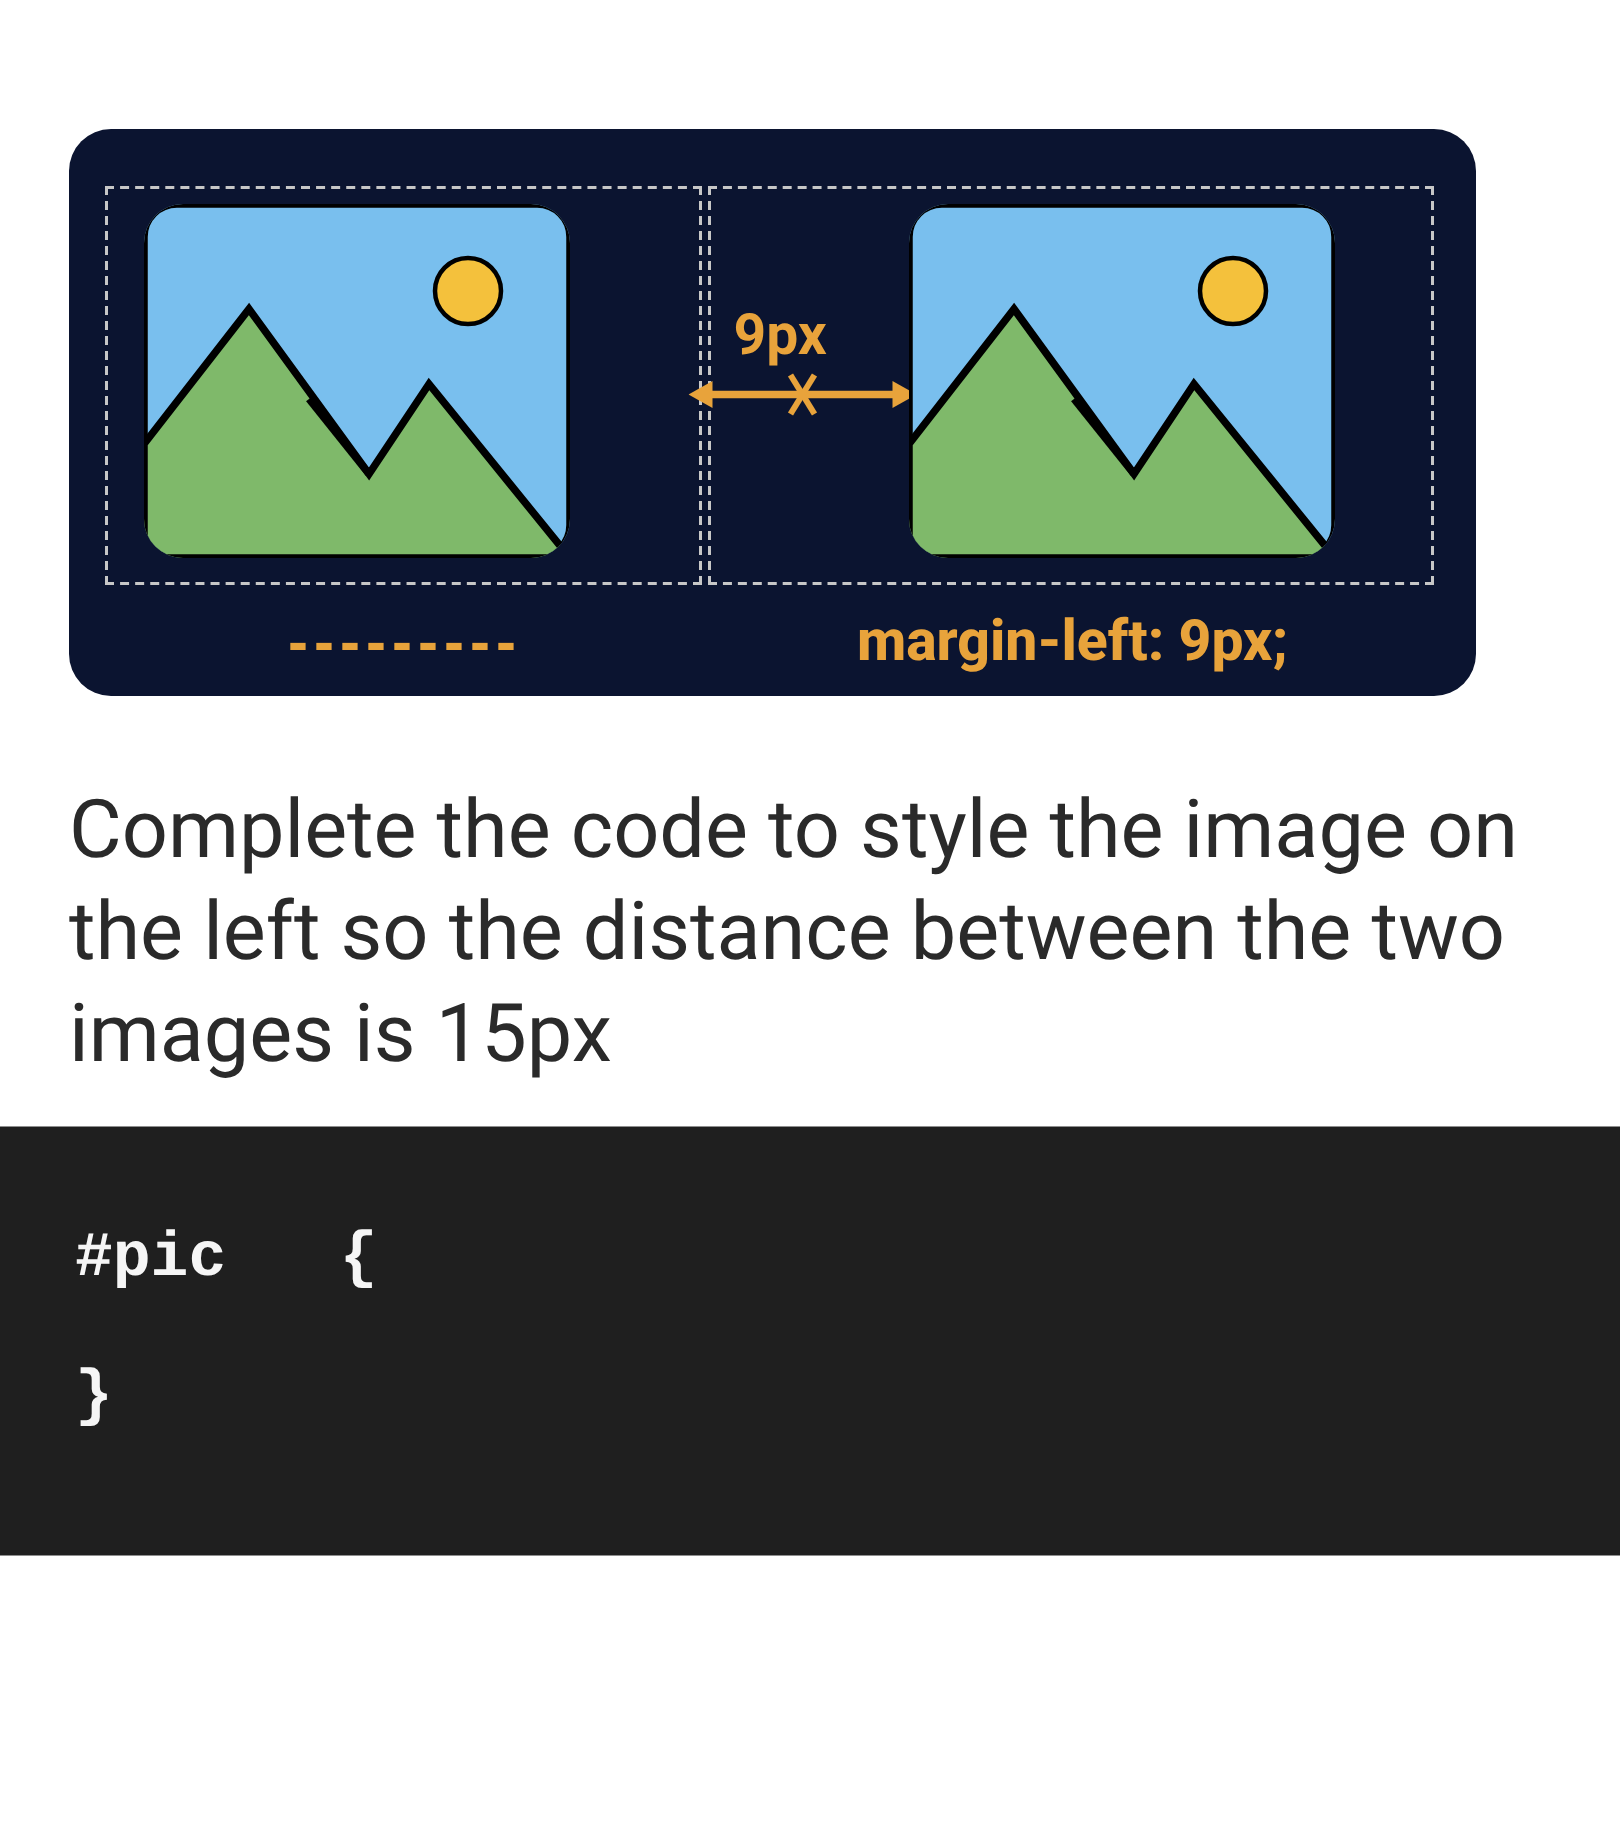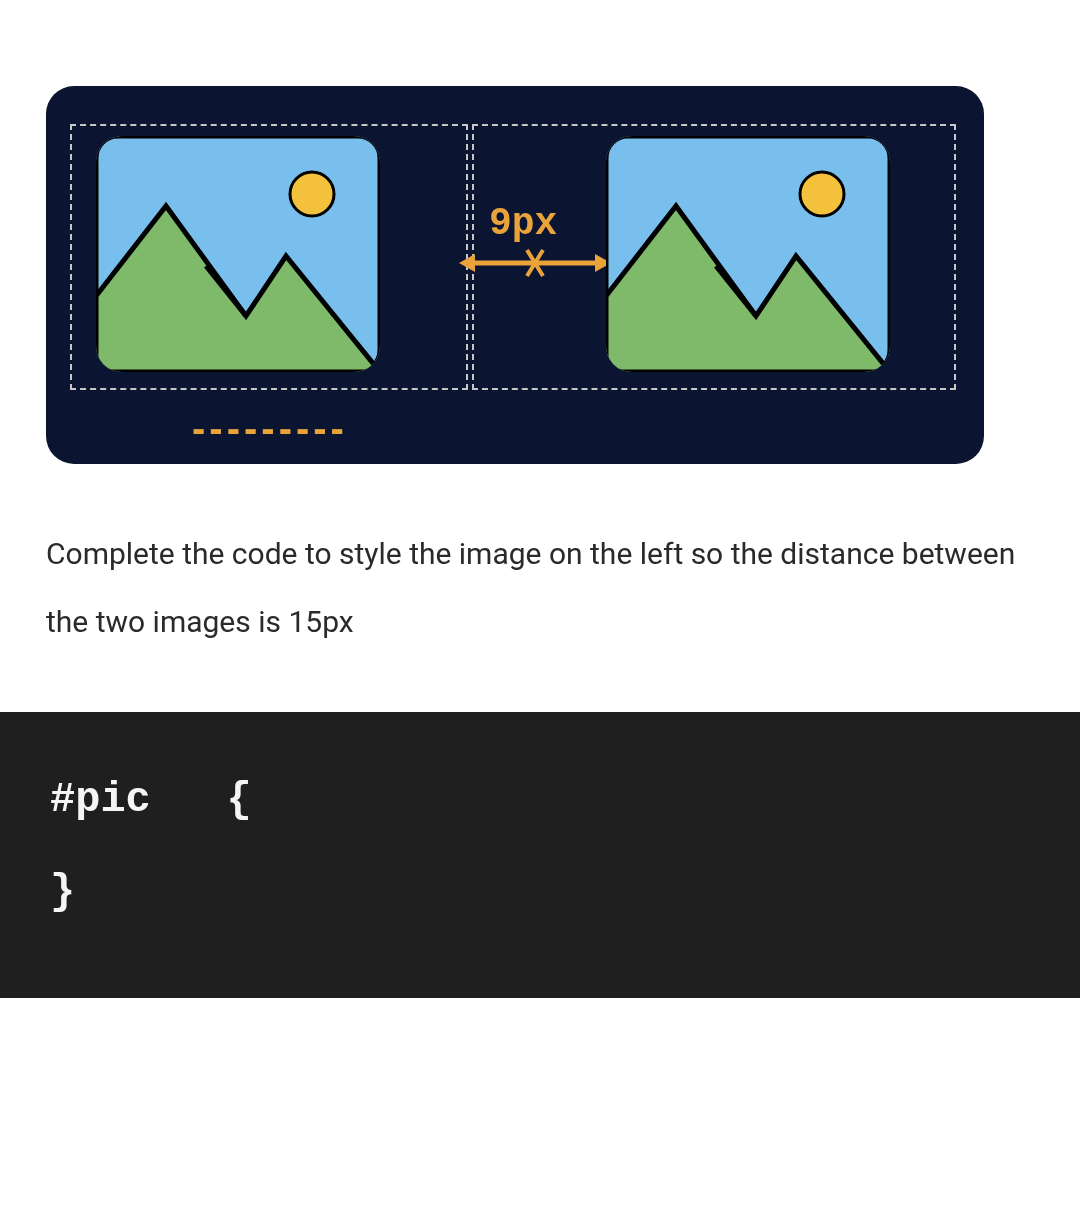--- a/index.html
+++ b/index.html
@@ -24,21 +24,20 @@
     width: 938px;
     background: #0b1430;
     border-radius: 28px;
     padding: 38px 24px 6px 24px;
   }
 
   .illus-row {
     display: flex;
     gap: 4px;
     height: 272px;
-    font-family: Liberation Mono, monospace;
   }
 
   .dashed-box {
     border: 2px dashed #c7c7c7;
     position: relative;
     height: 266px;
   }
   .box-left  { width: 398px; }
   .box-right { width: 484px; }
 
@@ -92,28 +91,28 @@
     flex: 1;
     text-align: center;
     color: #e8a33b;
     font-size: 38px;
     font-weight: 800;
   }
 
   
   .question {
     margin: 56px 46px 0 46px;
-    font-size: 30px;
+    font-size: 54px;
     line-height: 68px;
     color: #2a2a2a;
   }
 
   
   .editor {
-    margin-top: 56px;
+    margin-top: 27px;
     width: 1080px;
     background: #1f1f1f;
     color: #f5f5f5;
     font-family: "Courier New", monospace;
     font-size: 42px;
     font-weight: 600;
     padding: 42px 50px 60px 50px;
     line-height: 92px;
   }
   .editor .indent { display: inline-block; width: 48px; }
@@ -175,20 +174,21 @@
             <path d="M0 236 L0 160 L70 70 L150 180 L190 120 L284 236 Z" fill="#7fb96a" stroke="#000" stroke-width="5"></path>
             <path d="M150 180 L110 130" stroke="#000" stroke-width="5" fill="none"></path>
           </svg>
         </div>
       </div>
 
     </div>
 
     <div class="caption-row">
       <div class="caption-left">---------</div>
+      <div class="caption-right">margin-left: 9px;</div>
     </div>
   </div>
 
   <div class="question">Complete the code to style the image on the left so the distance between the two images is 15px</div>
 
   <div class="editor">
     <div class="code-line">
       <span>#pic</span>
       <span>&nbsp;</span>
       <span>{</span>

